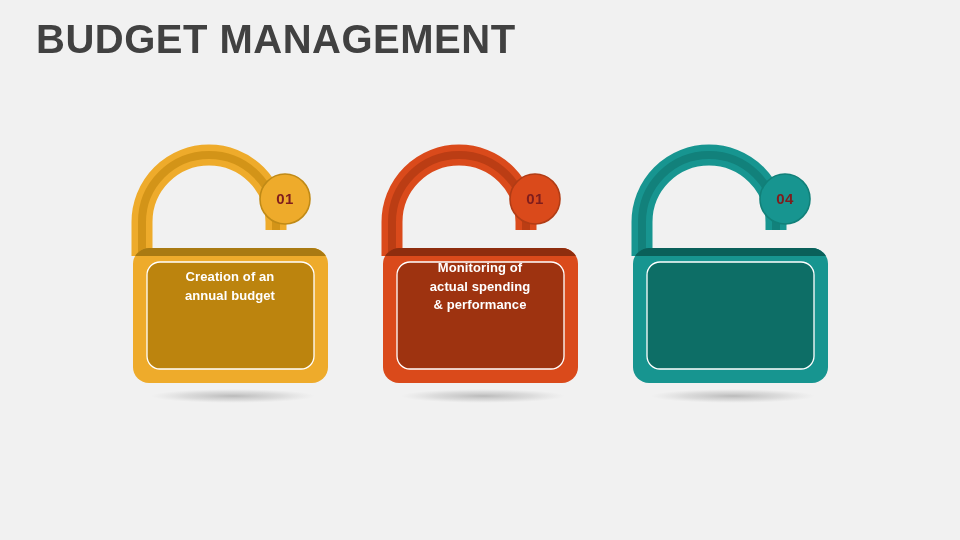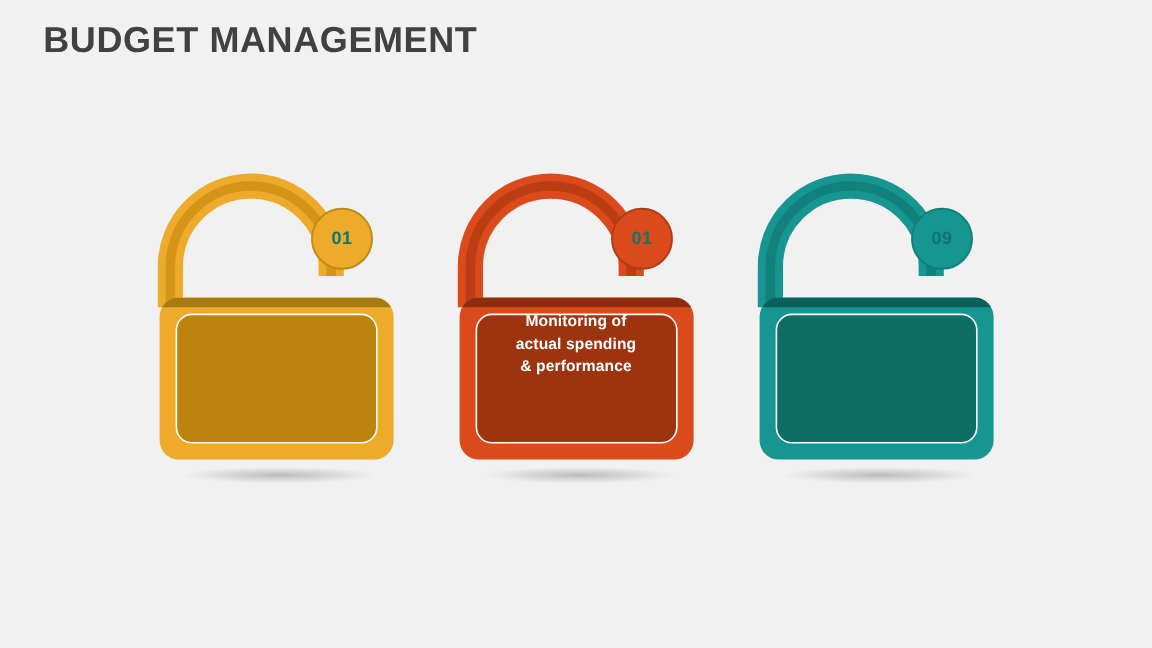--- a/index.html
+++ b/index.html
@@ -21,21 +21,21 @@
     left: 0; top: 0;
     width: 960px;
     height: 540px;
     background: #f1f1f1;
   }
 
   #page-title {
     position: absolute;
     left: 36px;
     top: 17px;
-    font-size: 30px;
+    font-size: 40px;
     font-weight: bold;
     letter-spacing: 0.5px;
     color: #414141;
     font-family: "Liberation Sans", sans-serif;
     white-space: nowrap;
   }
 
   .lock-card {
     position: absolute;
     top: 148px;
@@ -49,21 +49,21 @@
     top: 0;
     width: 210px;
     height: 260px;
     overflow: visible;
   }
 
   .badge-num {
     position: absolute;
     font-size: 15px;
     font-weight: bold;
-    color: #0f766e;
+    color: #7f1d1d;
     text-align: center;
     width: 56px;
     left: 132px;
     top: 42px;
     line-height: 18px;
     letter-spacing: 0.3px;
     pointer-events: none;
   }
 
   .card-text {
@@ -102,20 +102,22 @@
       </defs>
       <ellipse cx="108" cy="248" rx="82" ry="7" fill="url(#shadow1)"></ellipse>
       <path d="M 17 108 L 17 74 A 67 67 0 0 1 151 74 L 151 82" fill="none" stroke="#eeab2b" stroke-width="21"></path>
       <path d="M 17 108 L 17 74 A 67 67 0 0 1 151 74 L 151 82" fill="none" stroke="#d39418" stroke-width="8"></path>
       <rect x="8" y="100" width="195" height="135" rx="16" ry="16" fill="#eeab2b"></rect>
       <rect x="8" y="100" width="195" height="8" fill="#a97a12" clip-path="url(#clipBody1)"></rect>
       <rect x="22" y="114" width="167" height="107" rx="13" ry="13" fill="#bc840e" stroke="#ffffff" stroke-width="1.3"></rect>
       <circle cx="160" cy="51" r="25" fill="#eeab2b" stroke="#c08a16" stroke-width="1.6"></circle>
     </svg>
     <div class="badge-num">01</div>
+    <div class="card-text">Creation of an
+annual budget</div>
   </div>
 
   <div class="lock-card" style="left:375px;">
     <svg class="lock-svg" viewBox="0 0 210 260">
       <defs>
         <radialGradient id="shadow2" cx="50%" cy="50%" r="50%">
           <stop offset="0%" stop-color="#8d8d8d" stop-opacity="0.55"></stop>
           <stop offset="60%" stop-color="#a5a5a5" stop-opacity="0.28"></stop>
           <stop offset="100%" stop-color="#bdbdbd" stop-opacity="0"></stop>
         </radialGradient>
@@ -150,16 +152,16 @@
           </clipPath>
       </defs>
       <ellipse cx="108" cy="248" rx="82" ry="7" fill="url(#shadow3)"></ellipse>
       <path d="M 17 108 L 17 74 A 67 67 0 0 1 151 74 L 151 82" fill="none" stroke="#179590" stroke-width="21"></path>
       <path d="M 17 108 L 17 74 A 67 67 0 0 1 151 74 L 151 82" fill="none" stroke="#12817b" stroke-width="8"></path>
       <rect x="8" y="100" width="195" height="135" rx="16" ry="16" fill="#179590"></rect>
       <rect x="8" y="100" width="195" height="8" fill="#0a605a" clip-path="url(#clipBody3)"></rect>
       <rect x="22" y="114" width="167" height="107" rx="13" ry="13" fill="#0d6e66" stroke="#ffffff" stroke-width="1.3"></rect>
       <circle cx="160" cy="51" r="25" fill="#179590" stroke="#118079" stroke-width="1.6"></circle>
     </svg>
-    <div class="badge-num">09</div>
+    <div class="badge-num">04</div>
   </div>
 
 </div>
 
 </body></html>

